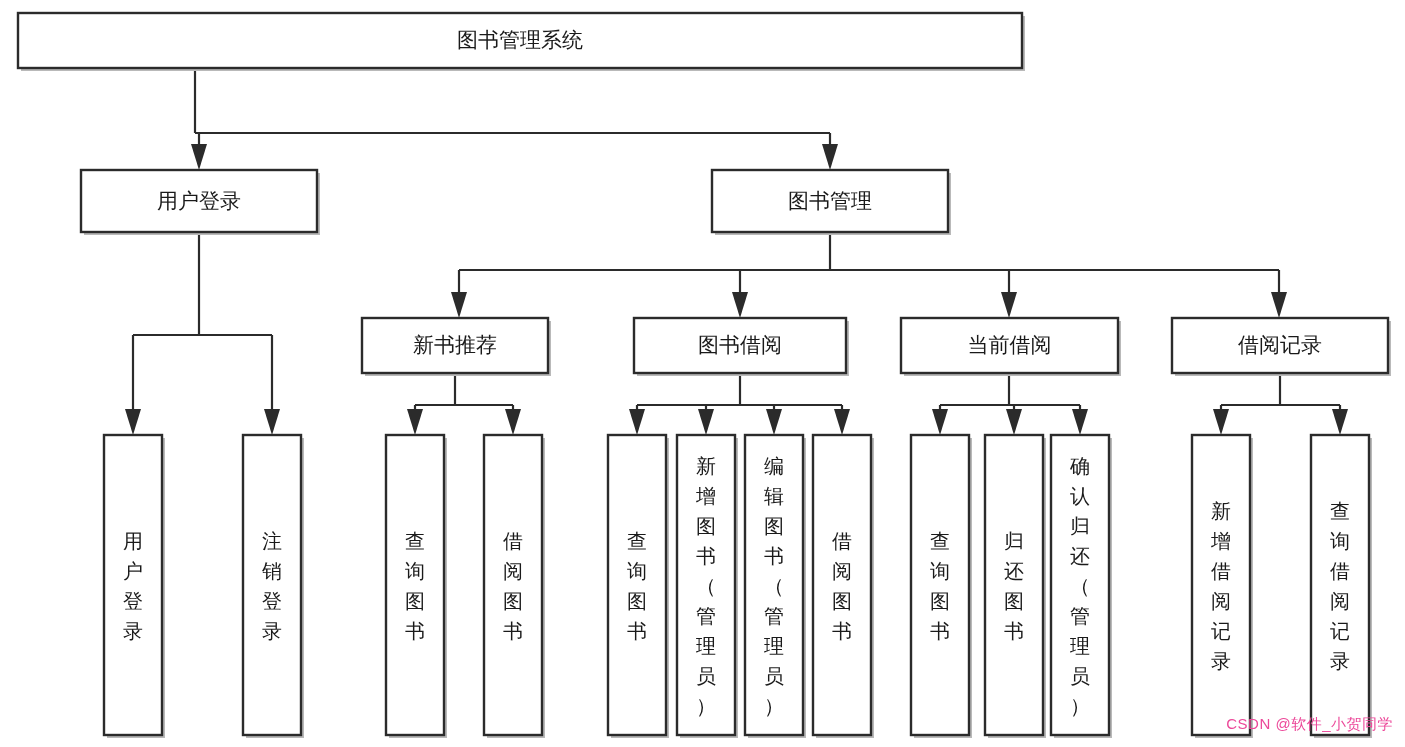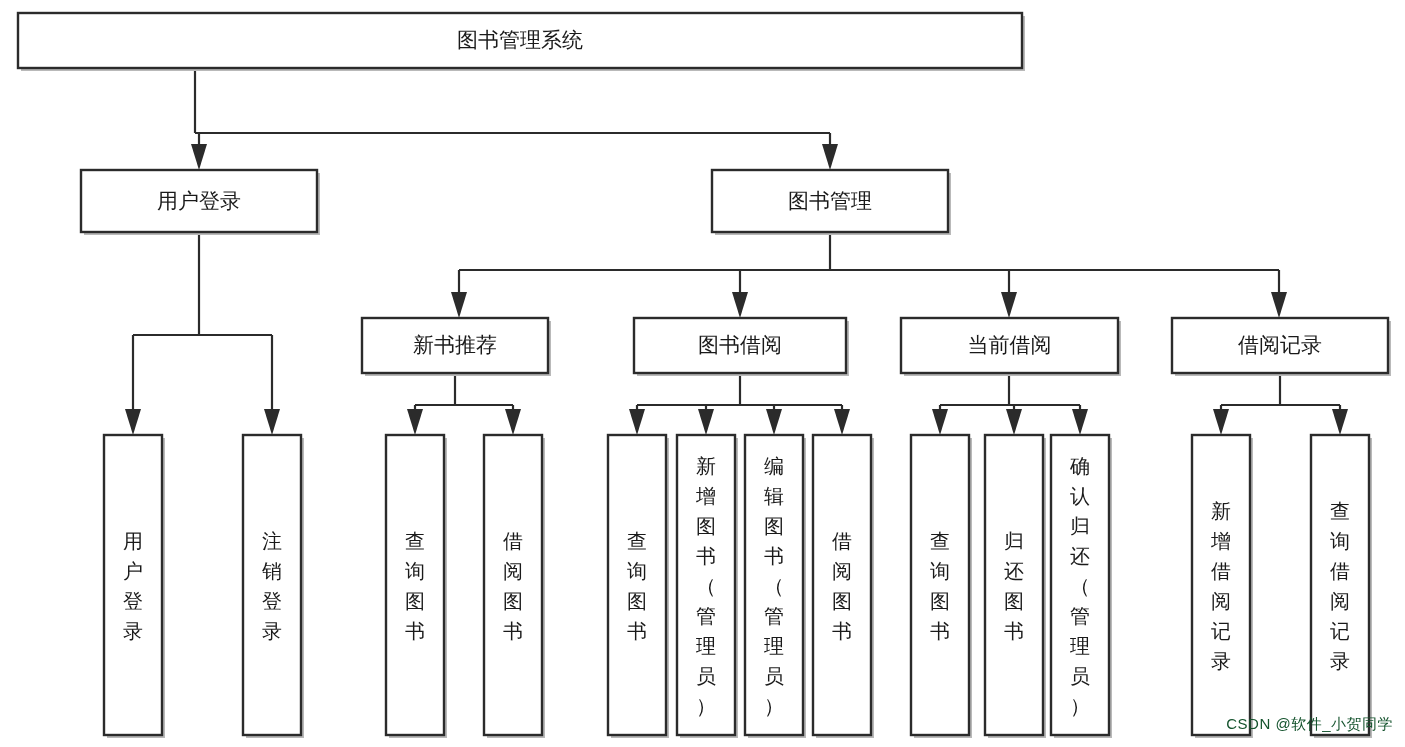--- a/index.html
+++ b/index.html
@@ -56,21 +56,21 @@
   .node-label-v {
     fill: #1a1a1a;
     font-family: "Liberation Sans", "DejaVu Sans", sans-serif;
     font-size: 20px;
     text-anchor: middle;
   }
   .watermark {
     position: absolute;
     right: 12px;
     bottom: 6px;
-    color: #14532d;
+    color: #ec4899;
     font-size: 15px;
     font-family: "Liberation Sans", "DejaVu Sans", sans-serif;
     letter-spacing: 0.5px;
     white-space: nowrap;
     pointer-events: none;
   }
 </style>
 </head>
 <body>
 

